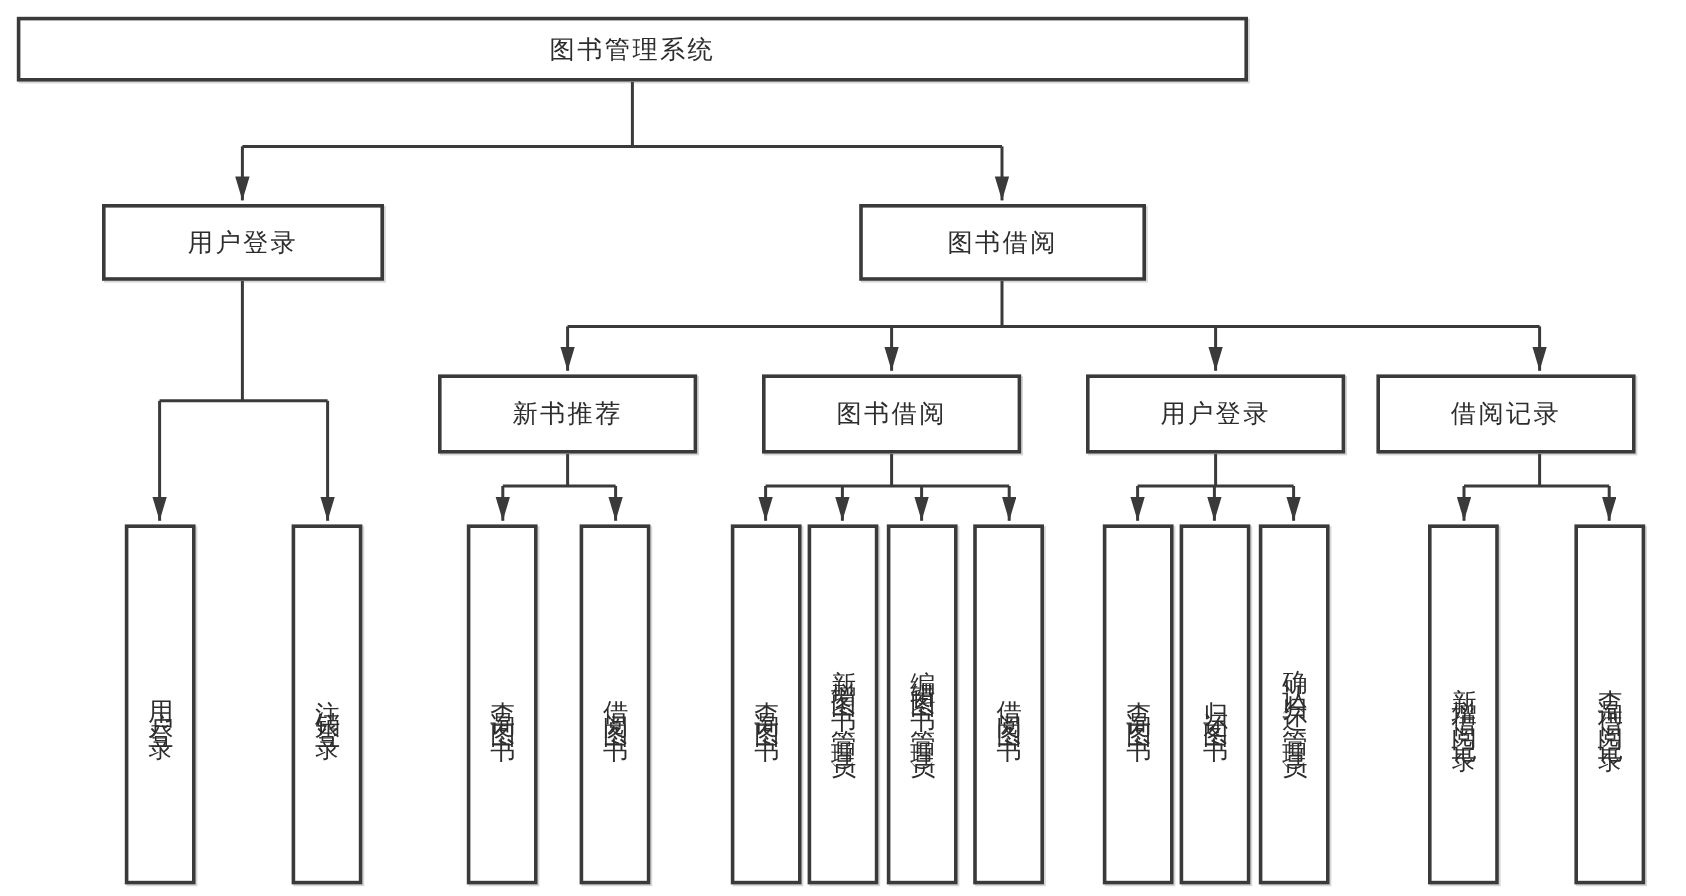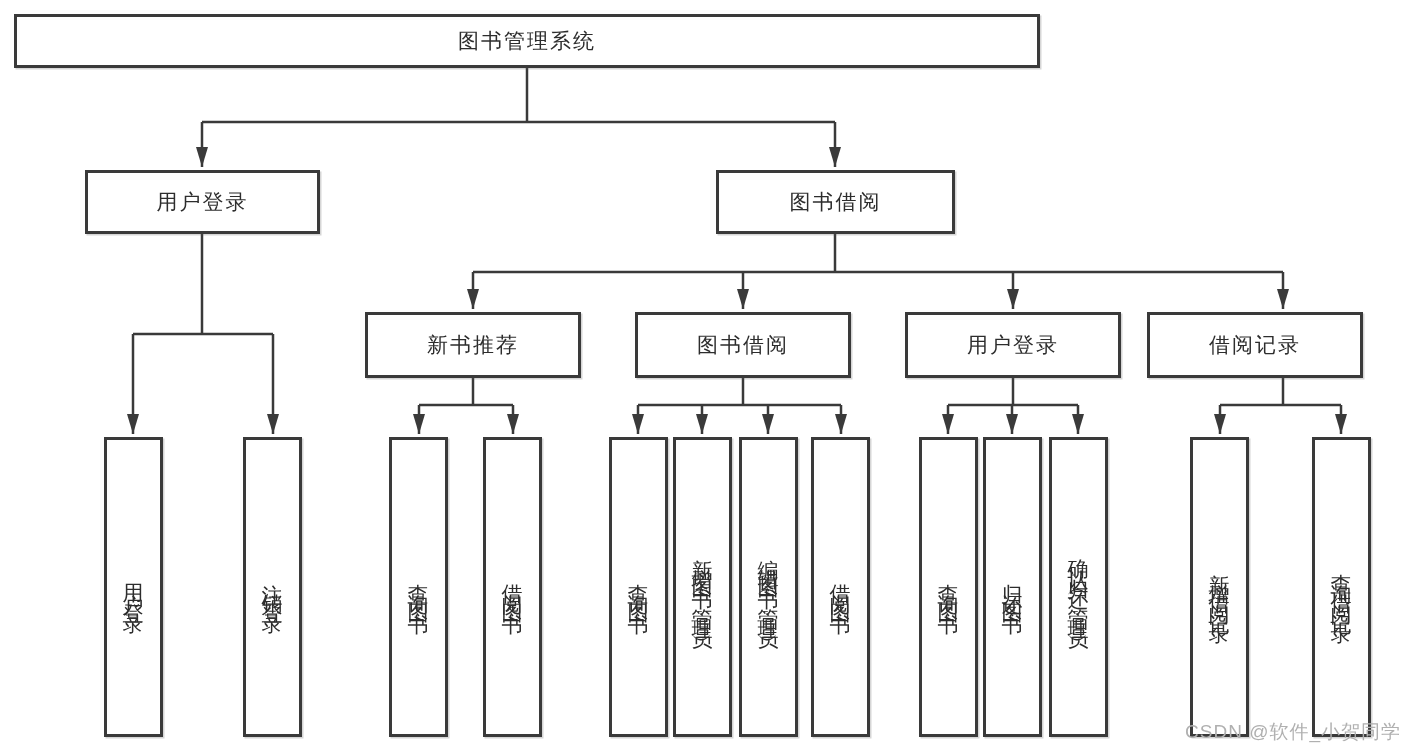--- a/index.html
+++ b/index.html
@@ -201,15 +201,14 @@
     <span>确认归还（管理员）</span>
   </div>
 
   <div class="node v-node" style="left:1190px;">
     <span>新增借阅记录</span>
   </div>
   <div class="node v-node" style="left:1312px;">
     <span>查询借阅记录</span>
   </div>
 
-  <div class="watermark">CSDN @软件_小贺同学</div>
 
 </div>
 
 </body></html>

